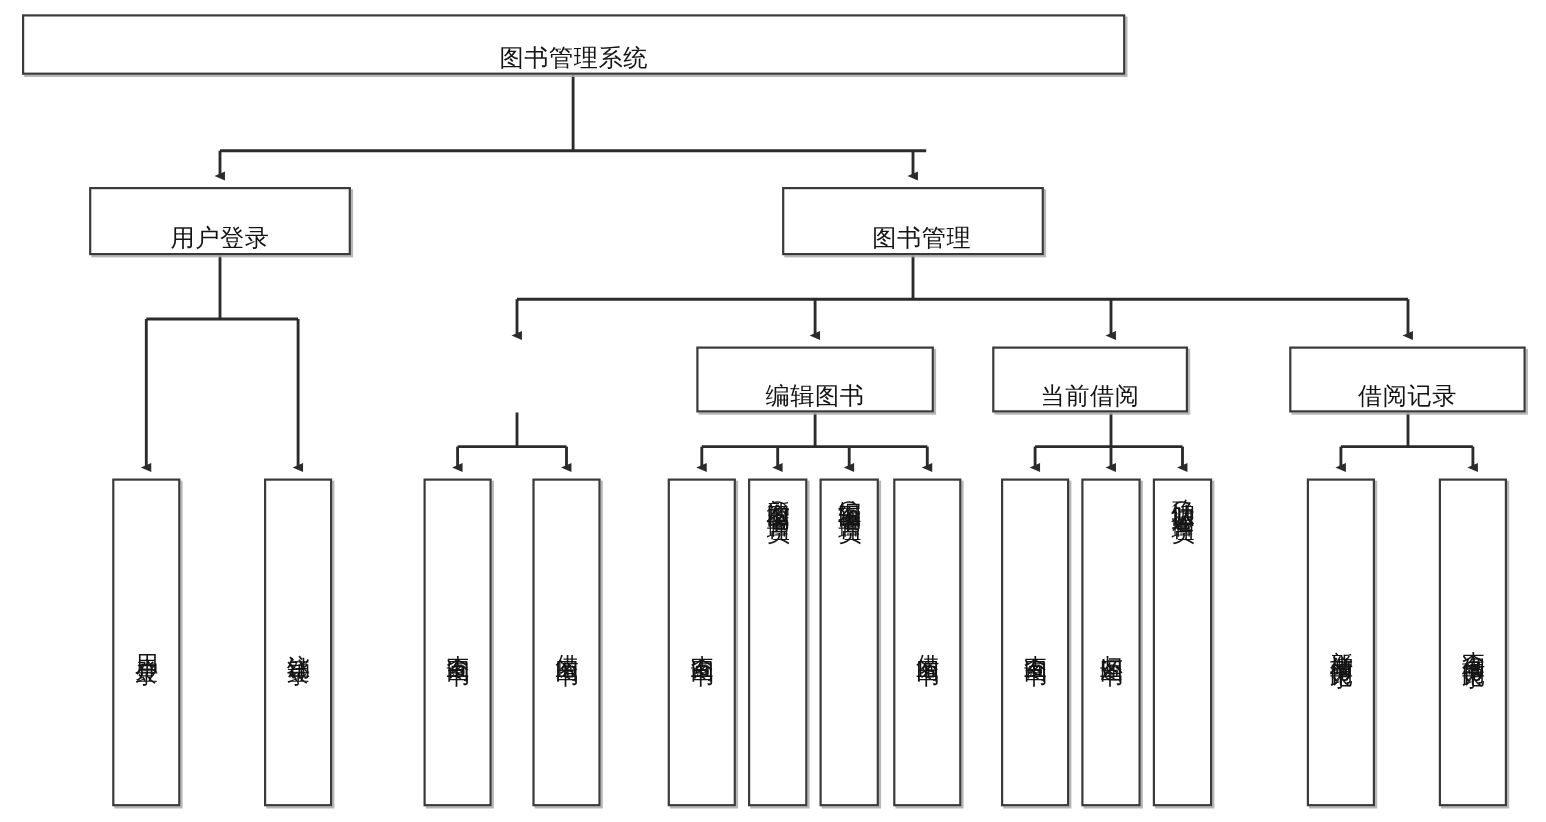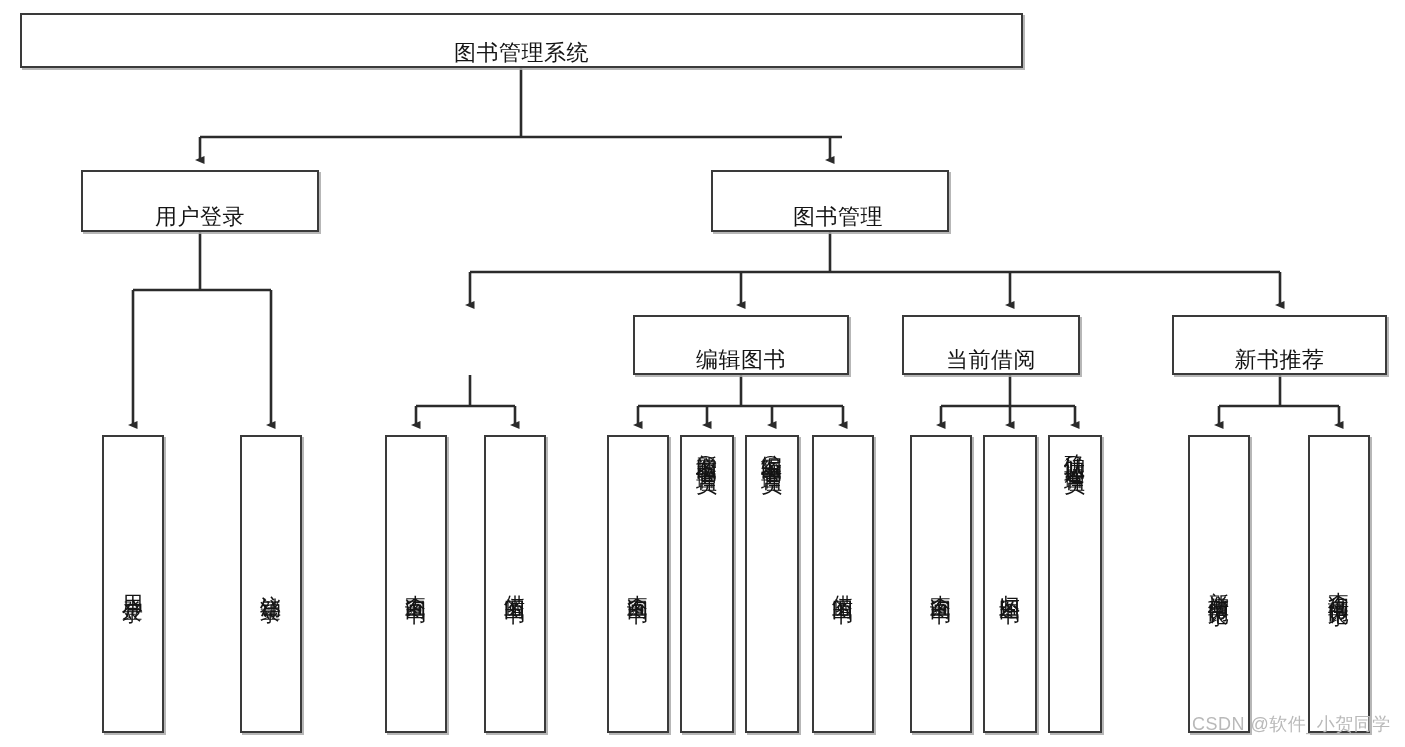--- a/index.html
+++ b/index.html
@@ -136,21 +136,21 @@
     <span class="label">图书管理</span>
   </div>
 
   <div class="node" id="n-l3-1" style="left: 633px; top: 315px; width: 216px; height: 60px;">
     <span class="label">编辑图书</span>
   </div>
   <div class="node" id="n-l3-2" style="left: 902px; top: 315px; width: 178px; height: 60px;">
     <span class="label">当前借阅</span>
   </div>
   <div class="node" id="n-l3-3" style="left: 1172px; top: 315px; width: 215px; height: 60px;">
-    <span class="label">新书推荐</span>
+    <span class="label">借阅记录</span>
   </div>
 
   <div class="node leaf center-v" id="n-leaf-0" style="left: 102px; top: 435px; width: 62px; height: 298px;">
     <span class="label">用户登录</span>
   </div>
   <div class="node leaf center-v" id="n-leaf-1" style="left: 240px; top: 435px; width: 62px; height: 298px;">
     <span class="label">注销登录</span>
   </div>
   <div class="node leaf center-v" id="n-leaf-2" style="left: 385px; top: 435px; width: 62px; height: 298px;">
     <span class="label">查询图书</span>
@@ -179,15 +179,14 @@
   <div class="node leaf" id="n-leaf-10" style="left: 1048px; top: 435px; width: 54px; height: 298px;">
     <span class="label">确认归还（管理员）</span>
   </div>
   <div class="node leaf center-v" id="n-leaf-11" style="left: 1188px; top: 435px; width: 62px; height: 298px;">
     <span class="label">新增借阅记录</span>
   </div>
   <div class="node leaf center-v" id="n-leaf-12" style="left: 1308px; top: 435px; width: 62px; height: 298px;">
     <span class="label">查询借阅记录</span>
   </div>
 
-  <div class="watermark" style="left: 1192px; top: 712px; color: rgb(185, 185, 185);">CSDN @软件_小贺同学</div>
 
 </div>
 
 </body></html>

